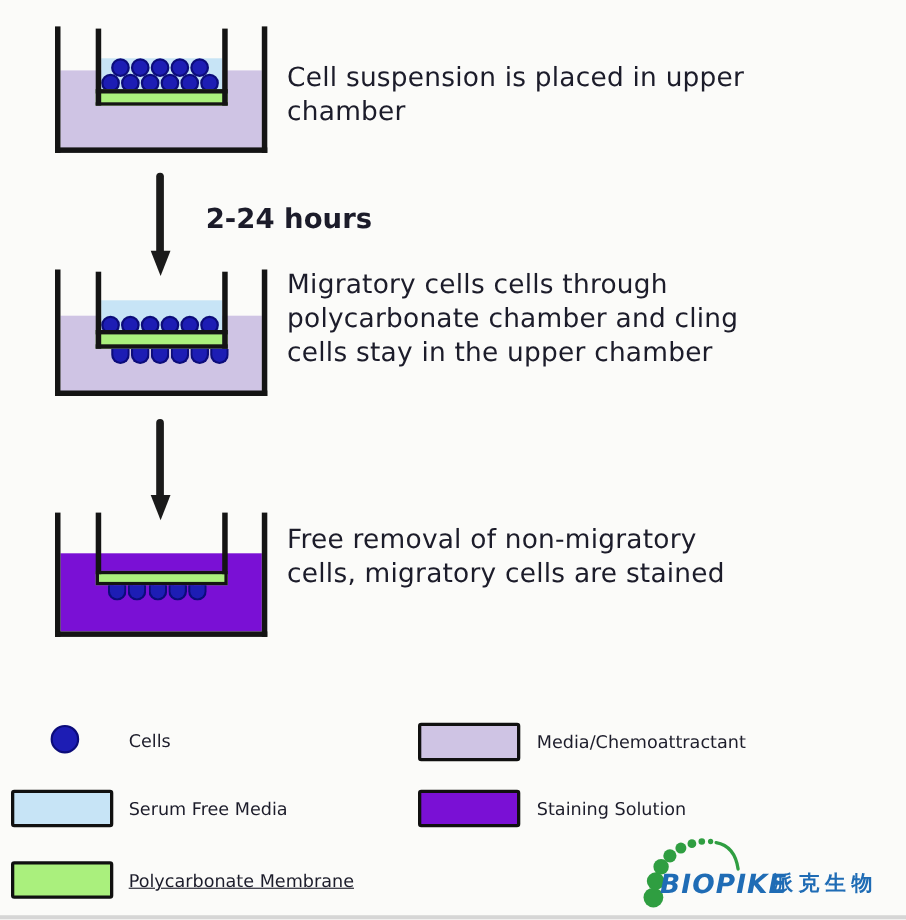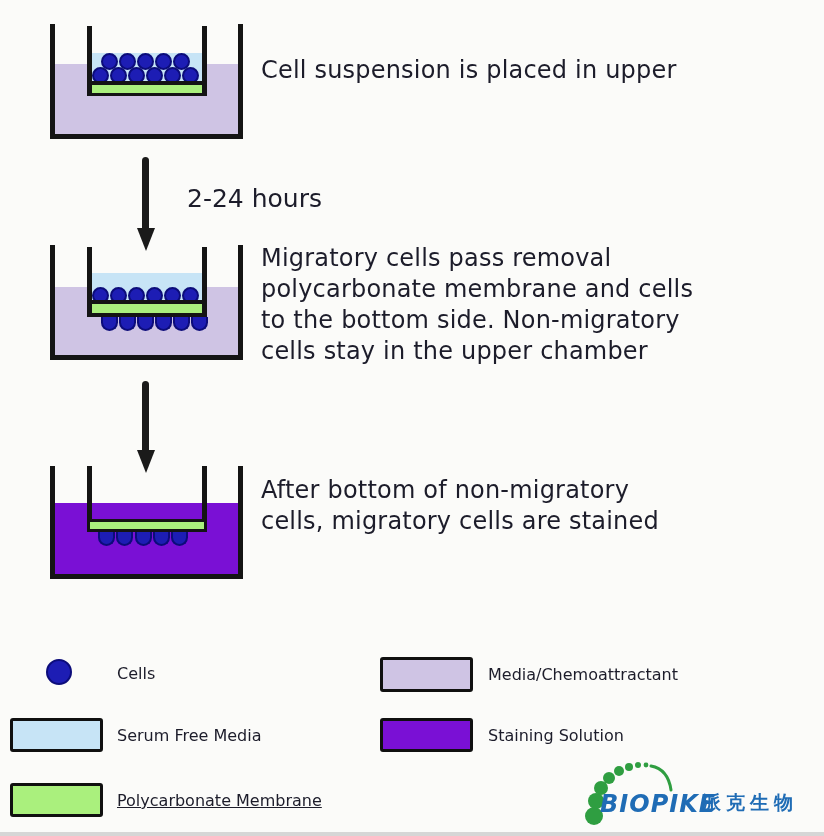--- a/index.html
+++ b/index.html
@@ -21,21 +21,21 @@
   .dome{position:absolute;width:17px;height:14px;border-radius:0 0 9px 9px;
         background:var(--cells,#1d1db4);border:2px solid var(--cells-outline,#0c0c7a);
         border-top:none;box-sizing:border-box;}
   
   .arrow-shaft{position:absolute;width:7px;background:#1a1a1a;border-radius:4px 4px 0 0;}
   .arrow-head{position:absolute;width:0;height:0;
         border-left:9px solid transparent;border-right:9px solid transparent;
         border-top:23px solid #1a1a1a;}
   
   .caption{position:absolute;font-size:24px;line-height:31px;letter-spacing:0.2px;}
-  .arrow-label{position:absolute;font-size:25px;}
+  .arrow-label{position:absolute;font-size:25px;font-weight:bold;}
   .legend-label{position:absolute;font-size:16px;line-height:32px;white-space:nowrap;}
   
   .swatch{position:absolute;width:93px;box-sizing:border-box;
         border:3px solid #101010;border-radius:3px;}
   .legend-circle{position:absolute;width:26px;height:26px;border-radius:50%;
         background:var(--cells,#1d1db4);border:2px solid var(--cells-outline,#0c0c7a);
         box-sizing:border-box;}
   
   .logo-name{position:absolute;font-size:24px;font-weight:bold;font-style:italic;
         color:var(--logo-blue,#1f6cb5);letter-spacing:1px;}
@@ -67,20 +67,21 @@
 
   <div class="wall" style="left:87px;top:26px;height:70px;"></div>
   <div class="wall" style="left:202px;top:26px;height:70px;"></div>
   <div class="wall" style="left:50px;top:24px;height:115px;"></div>
   <div class="wall" style="left:238px;top:24px;height:115px;"></div>
   <div class="hbar" style="left:50px;top:134px;width:193px;"></div>
 </div>
 
 <div class="caption" style="left:261px;top:55px;">
   <div>Cell suspension is placed in upper</div>
+  <div>chamber</div>
 </div>
 
 <div>
   <div class="arrow-shaft" style="left:142px;top:157px;height:72px;"></div>
   <div class="arrow-head" style="left:137px;top:228px;"></div>
 </div>
 <div class="arrow-label" style="left:187px;top:184px;">2-24 hours</div>
 
 <div>
   <div class="fill" style="left:55px;top:287px;width:183px;height:69px;background:var(--media-chemoattractant,#cfc4e4);"></div>
@@ -103,23 +104,22 @@
   <div class="dome" style="left:191px;top:317px;"></div>
 
   <div class="wall" style="left:87px;top:247px;height:70px;"></div>
   <div class="wall" style="left:202px;top:247px;height:70px;"></div>
   <div class="wall" style="left:50px;top:245px;height:115px;"></div>
   <div class="wall" style="left:238px;top:245px;height:115px;"></div>
   <div class="hbar" style="left:50px;top:355px;width:193px;"></div>
 </div>
 
 <div class="caption" style="left:261px;top:243px;">
-  <div>Migratory cells pass removal</div>
-  <div>polycarbonate membrane and cells</div>
-  <div>to the bottom side. Non-migratory</div>
+  <div>Migratory cells cells through</div>
+  <div>polycarbonate chamber and cling</div>
   <div>cells stay in the upper chamber</div>
 </div>
 
 <div>
   <div class="arrow-shaft" style="left:142px;top:381px;height:70px;"></div>
   <div class="arrow-head" style="left:137px;top:450px;"></div>
 </div>
 
 <div>
   <div class="fill" style="left:55px;top:503px;width:183px;height:71px;background:var(--staining-solution,#7a10d5);"></div>
@@ -133,21 +133,21 @@
   <div class="dome" style="left:171px;top:532px;"></div>
 
   <div class="wall" style="left:87px;top:466px;height:56px;"></div>
   <div class="wall" style="left:202px;top:466px;height:56px;"></div>
   <div class="wall" style="left:50px;top:466px;height:113px;"></div>
   <div class="wall" style="left:238px;top:466px;height:113px;"></div>
   <div class="hbar" style="left:50px;top:574px;width:193px;"></div>
 </div>
 
 <div class="caption" style="left:261px;top:475px;">
-  <div>After bottom of non-migratory</div>
+  <div>Free removal of non-migratory</div>
   <div>cells, migratory cells are stained</div>
 </div>
 
 <div>
   <div class="legend-circle" style="left:46px;top:659px;"></div>
   <div class="legend-label" style="left:117px;top:658px;">Cells</div>
 
   <div class="swatch" style="left:380px;top:657px;height:35px;background:var(--media-chemoattractant,#cfc4e4);"></div>
   <div class="legend-label" style="left:488px;top:659px;">Media/Chemoattractant</div>
 

